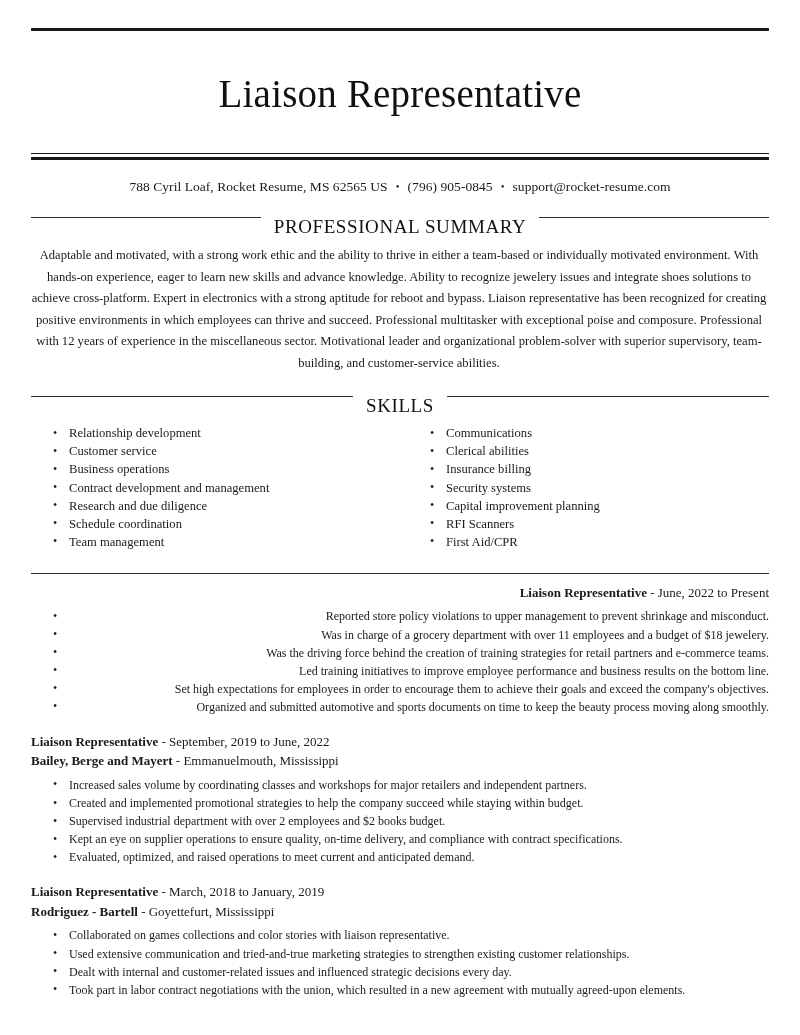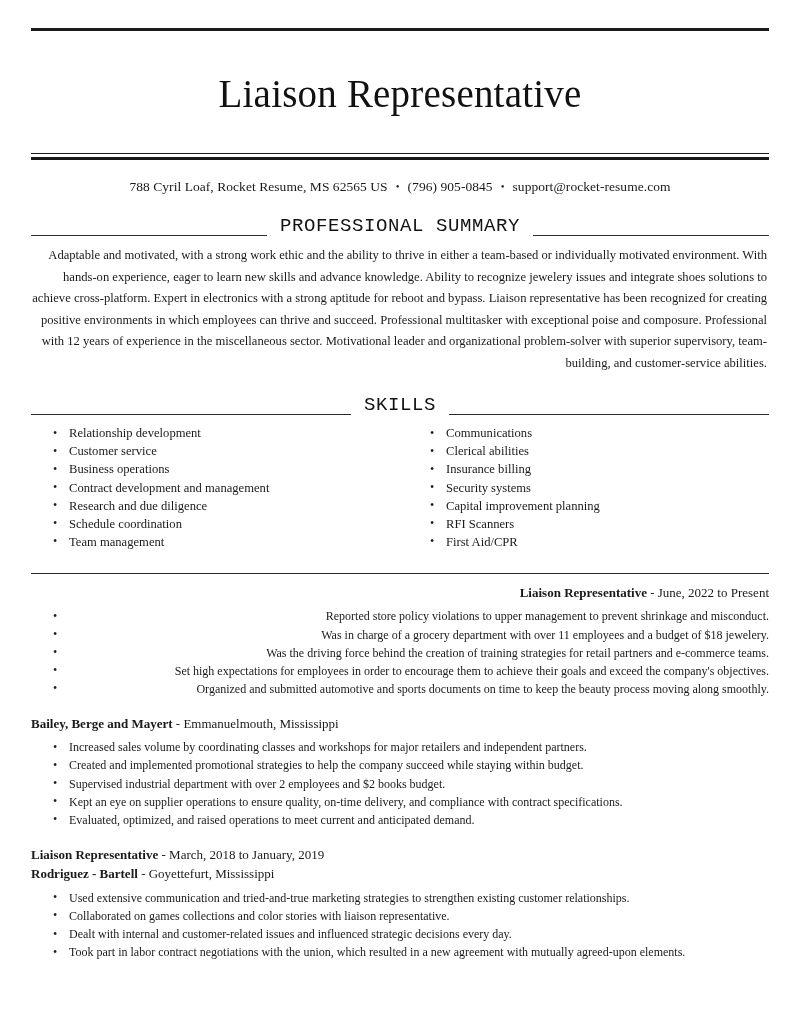--- a/index.html
+++ b/index.html
@@ -58,46 +58,45 @@
   .contact-sep {
     display: inline-block;
     padding: 0 8px;
     font-size: 11px;
     vertical-align: 1px;
   }
 
   
   .section-head {
     display: flex;
-    align-items: flex-end;
+    align-items: flex-start;
     width: 100%;
     margin-top: 22px;
     margin-bottom: 9px;
-    font-family: Liberation Mono, monospace;
   }
   .section-head .line {
     flex: 1 1 auto;
     height: 1px;
     background: #2b2b2b;
   }
   .section-head .label {
     flex: 0 0 auto;
     padding: 0 13px;
     font-size: 19px;
     line-height: 1;
     letter-spacing: 0.6px;
     white-space: nowrap;
     color: #121212;
   }
 
   
   .summary {
     font-size: 12.6px;
     line-height: 21.5px;
-    text-align: right;
+    text-align: center;
     color: #1a1a1a;
     margin: 0 0 0 0;
     padding-right: 2px;
   }
 
   
   .skills-wrap {
     display: flex;
     gap: 16px;
     margin-top: 2px;
@@ -224,26 +223,31 @@
 
   <div class="job work-first">
     <div class="job-line">
       <b>Liaison Representative</b><span class="dash"> </span><span class="dash">-</span>
       <span>June, 2022 to Present</span>
     </div>
     <ul>
       <li>Reported store policy violations to upper management to prevent shrinkage and misconduct.</li>
       <li>Was in charge of a grocery department with over 11 employees and a budget of $18 jewelery.</li>
       <li>Was the driving force behind the creation of training strategies for retail partners and e-commerce teams.</li>
+      <li>Led training initiatives to improve employee performance and business results on the bottom line.</li>
       <li>Set high expectations for employees in order to encourage them to achieve their goals and exceed the company's objectives.</li>
       <li>Organized and submitted automotive and sports documents on time to keep the beauty process moving along smoothly.</li>
     </ul>
   </div>
 
   <div class="job">
+    <div class="job-line">
+      <b>Liaison Representative</b><span class="dash"> </span><span class="dash">-</span>
+      <span>September, 2019 to June, 2022</span>
+    </div>
     <div class="job-line">
       <b>Bailey, Berge and Mayert</b><span class="dash"> </span><span class="dash">-</span>
       <span>Emmanuelmouth, Mississippi</span>
     </div>
     <ul>
       <li>Increased sales volume by coordinating classes and workshops for major retailers and independent partners.</li>
       <li>Created and implemented promotional strategies to help the company succeed while staying within budget.</li>
       <li>Supervised industrial department with over 2 employees and $2 books budget.</li>
       <li>Kept an eye on supplier operations to ensure quality, on-time delivery, and compliance with contract specifications.</li>
       <li>Evaluated, optimized, and raised operations to meet current and anticipated demand.</li>
@@ -253,20 +257,20 @@
   <div class="job">
     <div class="job-line">
       <b>Liaison Representative</b><span class="dash"> </span><span class="dash">-</span>
       <span>March, 2018 to January, 2019</span>
     </div>
     <div class="job-line">
       <b>Rodriguez - Bartell</b><span class="dash"> </span><span class="dash">-</span>
       <span>Goyettefurt, Mississippi</span>
     </div>
     <ul>
+      <li>Collaborated on games collections and color stories with liaison representative.</li>
       <li>Used extensive communication and tried-and-true marketing strategies to strengthen existing customer relationships.</li>
-      <li>Collaborated on games collections and color stories with liaison representative.</li>
       <li>Dealt with internal and customer-related issues and influenced strategic decisions every day.</li>
       <li>Took part in labor contract negotiations with the union, which resulted in a new agreement with mutually agreed-upon elements.</li>
     </ul>
   </div>
 
 </div>
 
 </body></html>

